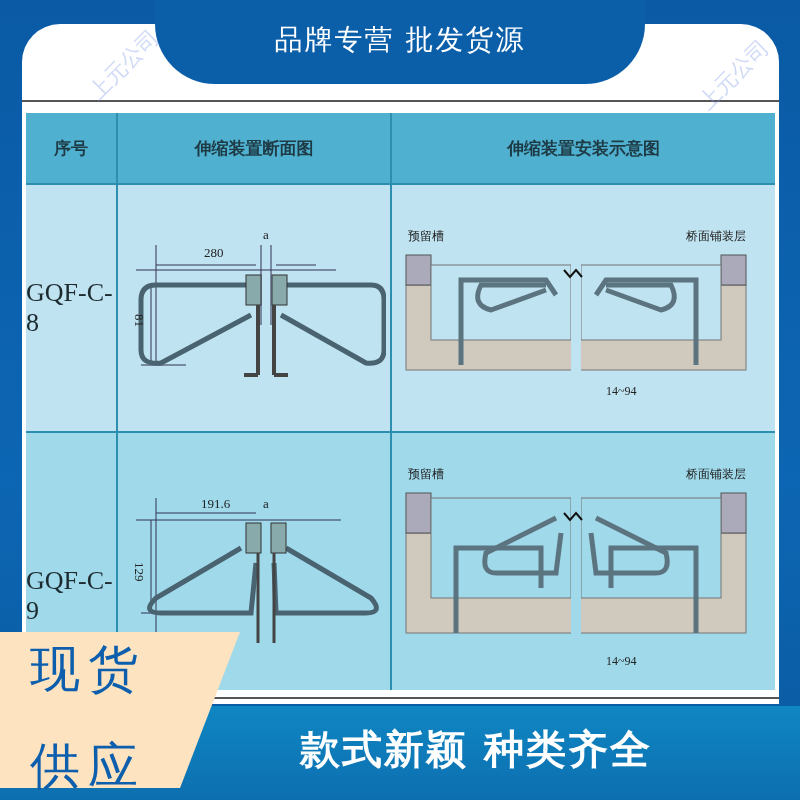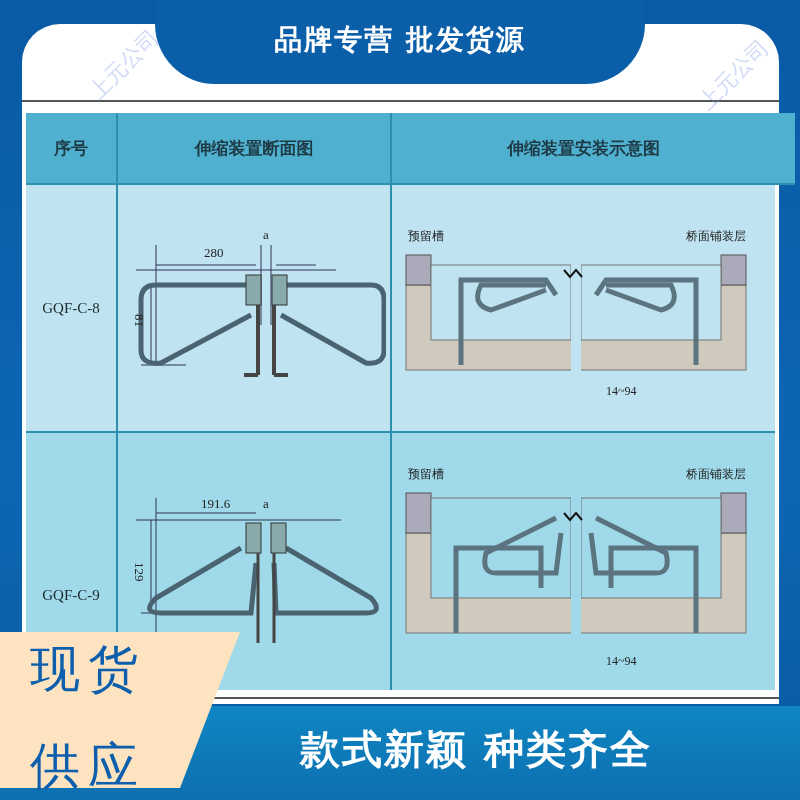--- a/index.html
+++ b/index.html
@@ -1,29 +1,29 @@
 <!DOCTYPE html>
 <html><head>
 <meta charset="utf-8">
 <style>
   html,body{margin:0;padding:0;}
   body{width:800px;height:800px;position:relative;overflow:hidden;background:#0b5ea8;font-family:"DejaVu Sans",sans-serif;}
   .frame{position:absolute;inset:0;background:linear-gradient(180deg,#0a5aa5 0%,#0d66b3 60%,#0a5aa0 100%);}
   .panel{position:absolute;left:22px;top:24px;width:757px;height:680px;background:#fff;border-radius:38px 38px 0 0;}
   .top-banner{position:absolute;left:155px;top:0;width:490px;height:84px;background:#0b5fa9;border-radius:0 0 60px 60px;display:flex;align-items:center;justify-content:center;}
   .top-banner::before,.top-banner::after{content:"";position:absolute;top:24px;width:40px;height:40px;background:transparent;}
-  .top-title{color:#fff;font-weight:bold;font-size:28px;letter-spacing:2px;font-family:"DejaVu Sans",sans-serif;margin-top:-4px;}
+  .top-title{color:#fff;font-weight:normal;font-size:28px;letter-spacing:2px;font-family:"DejaVu Sans",sans-serif;margin-top:-4px;}
   .rule{position:absolute;left:22px;width:757px;height:2px;background:#555;}
   .table{position:absolute;left:26px;top:113px;width:749px;height:577px;}
-  .hdr{position:absolute;left:0;top:0;width:749px;height:70px;background:#4fb0cf;border-bottom:2px solid #2d8fb0;padding-left:20px;}
+  .hdr{position:absolute;left:0;top:0;width:749px;height:70px;background:#4fb0cf;border-bottom:2px solid #2d8fb0;}
   .row1{position:absolute;left:0;top:72px;width:749px;height:246px;background:#bfe3f0;border-bottom:2px solid #2d8fb0;}
   .row2{position:absolute;left:0;top:320px;width:749px;height:257px;background:#9fd9ea;}
   .vline{position:absolute;top:0;width:2px;height:577px;background:#2d8fb0;}
   .hcell{position:absolute;top:0;height:70px;display:flex;align-items:center;justify-content:center;font-family:"DejaVu Serif",serif;font-weight:bold;font-size:17px;color:#1d3a45;}
-  .rowlabel{position:absolute;left:0;width:90px;display:flex;align-items:center;justify-content:center;font-family:"Liberation Serif",serif;font-size:15px;color:#1d2a30;}
+  .rowlabel{position:absolute;left:0;width:90px;display:flex;align-items:center;justify-content:center;font-family:"Liberation Serif",serif;font-size:26px;color:#1d2a30;}
   .diagram{position:absolute;}
   .bottom-bar{position:absolute;left:0;top:706px;width:800px;height:94px;background:linear-gradient(180deg,#0f86c2 0%,#0d6fb0 100%);}
   .bottom-title{position:absolute;left:300px;top:722px;color:#fff;font-weight:bold;font-size:40px;letter-spacing:2px;font-family:"DejaVu Sans",sans-serif;}
   .badge{position:absolute;left:0;top:632px;width:240px;height:156px;}
   .badge-text{position:absolute;left:30px;font-weight:normal;font-size:50px;color:#0d5fae;letter-spacing:8px;font-family:"DejaVu Sans",sans-serif;line-height:1;}
   .wm{position:absolute;color:rgba(120,150,230,0.35);font-size:22px;transform:rotate(-45deg);font-family:"DejaVu Sans",sans-serif;}
 </style>
 </head>
 <body>
 

